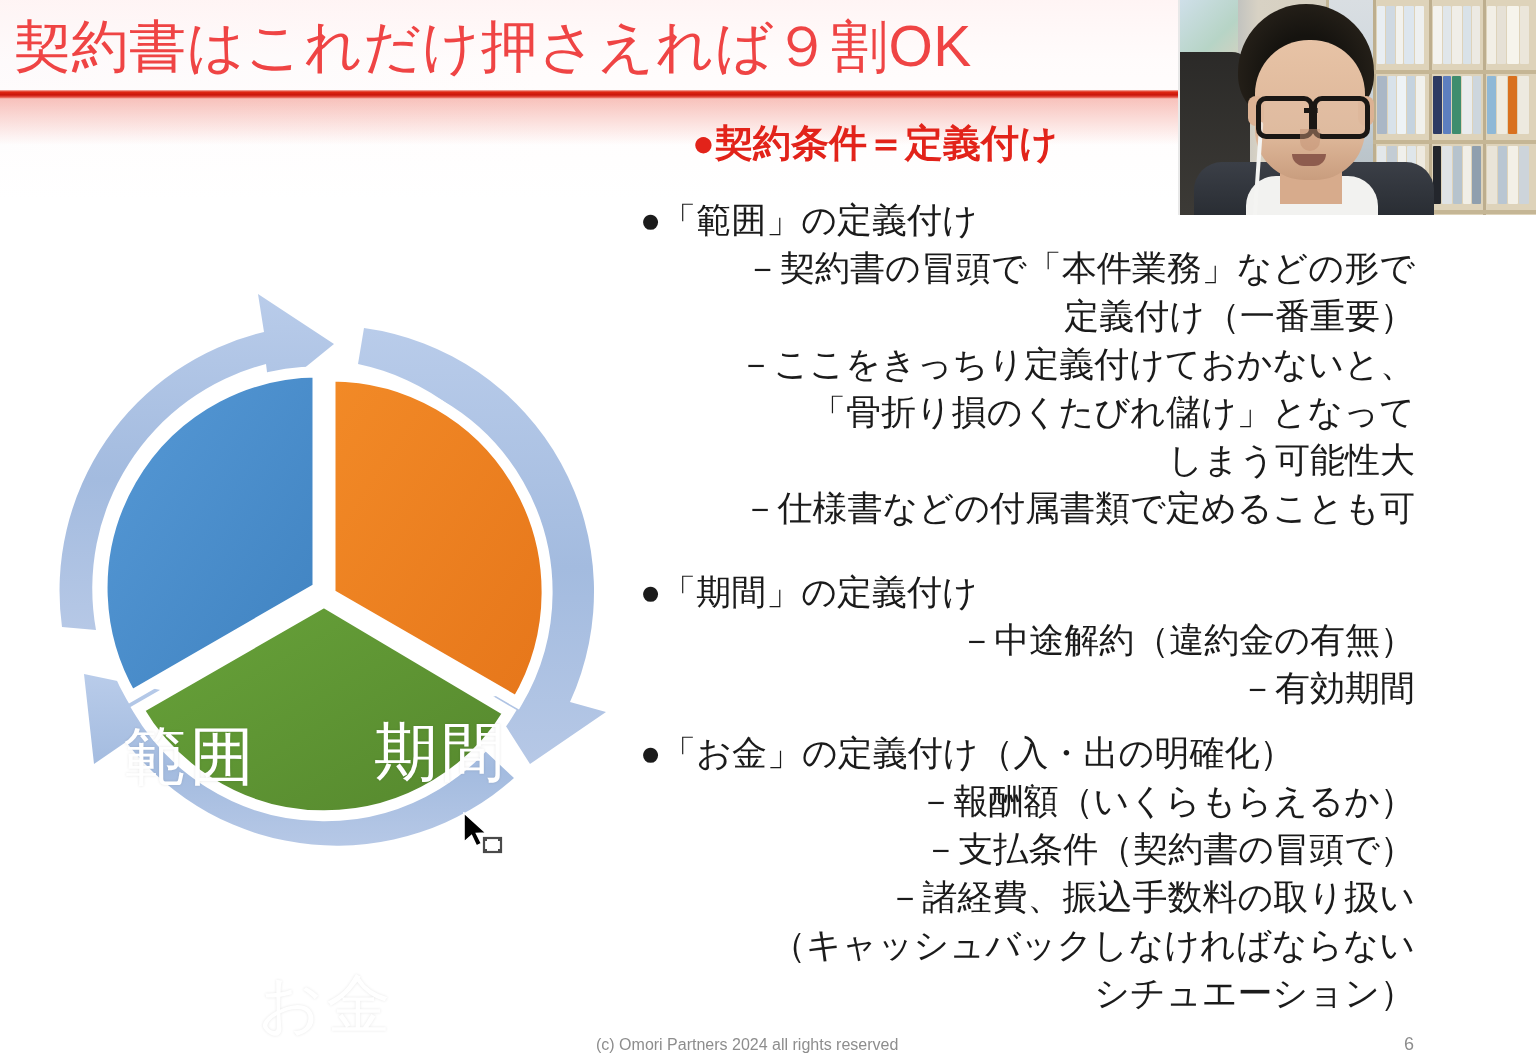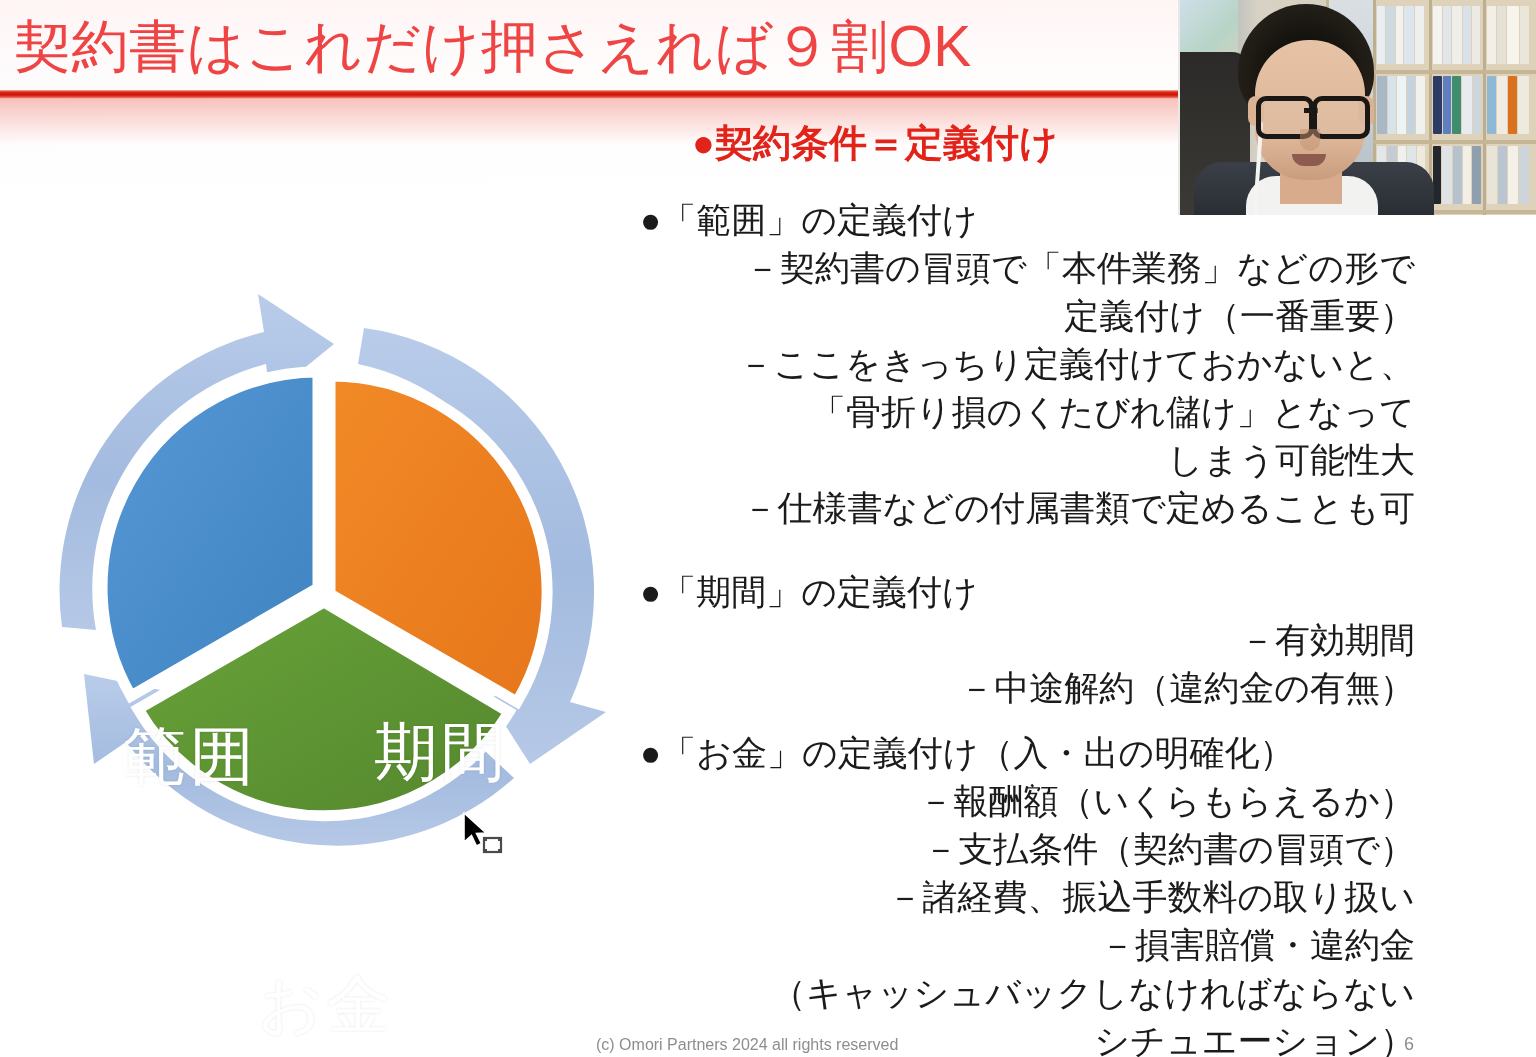--- a/index.html
+++ b/index.html
@@ -414,30 +414,29 @@
       <div class="line lvl1">－契約書の冒頭で「本件業務」などの形で</div>
       <div class="line lvl1">定義付け（一番重要）</div>
       <div class="line lvl1">－ここをきっちり定義付けておかないと、</div>
       <div class="line lvl1">「骨折り損のくたびれ儲け」となって</div>
       <div class="line lvl1">しまう可能性大</div>
       <div class="line lvl1">－仕様書などの付属書類で定めることも可</div>
     </div>
 
     <div class="bul-group g2">
       <div class="line lvl0">●「期間」の定義付け</div>
+      <div class="line lvl1">－中途解約（違約金の有無）</div>
       <div class="line lvl1">－有効期間</div>
-      <div class="line lvl1">－中途解約（違約金の有無）</div>
     </div>
 
     <div class="bul-group">
       <div class="line lvl0">●「お金」の定義付け（入・出の明確化）</div>
       <div class="line lvl1">－報酬額（いくらもらえるか）</div>
       <div class="line lvl1">－支払条件（契約書の冒頭で）</div>
       <div class="line lvl1">－諸経費、振込手数料の取り扱い</div>
-      <div class="line lvl1">－損害賠償・違約金</div>
       <div class="line lvl1">（キャッシュバックしなければならない</div>
       <div class="line lvl1">シチュエーション）</div>
     </div>
 
   </div>
 
   <div class="diagram">
     <svg width="620" height="620" viewBox="0 0 620 620">
       <defs>
         <linearGradient id="ringGrad" x1="0" y1="0" x2="0" y2="1">

